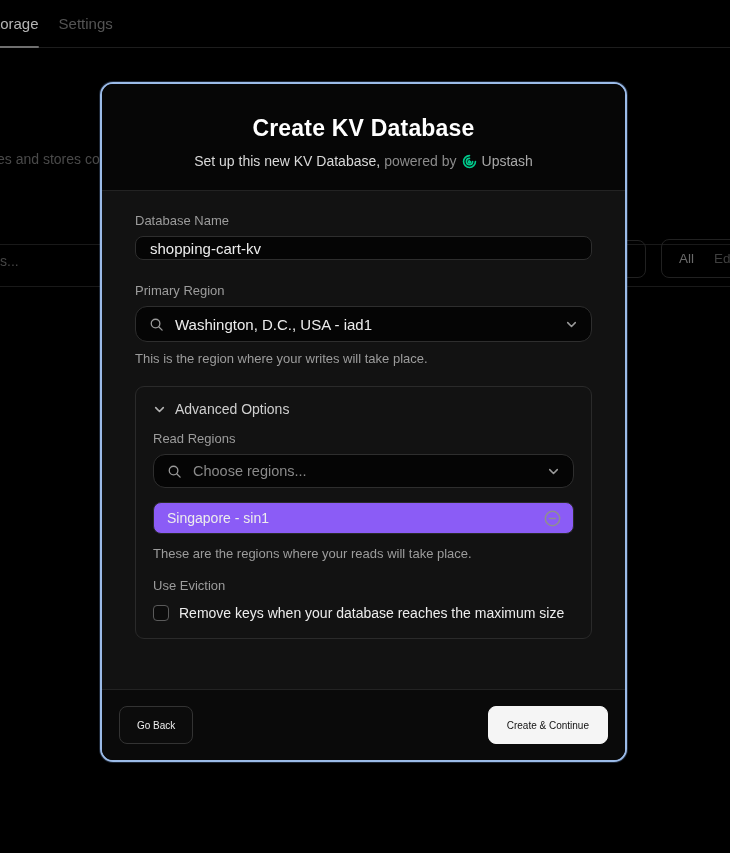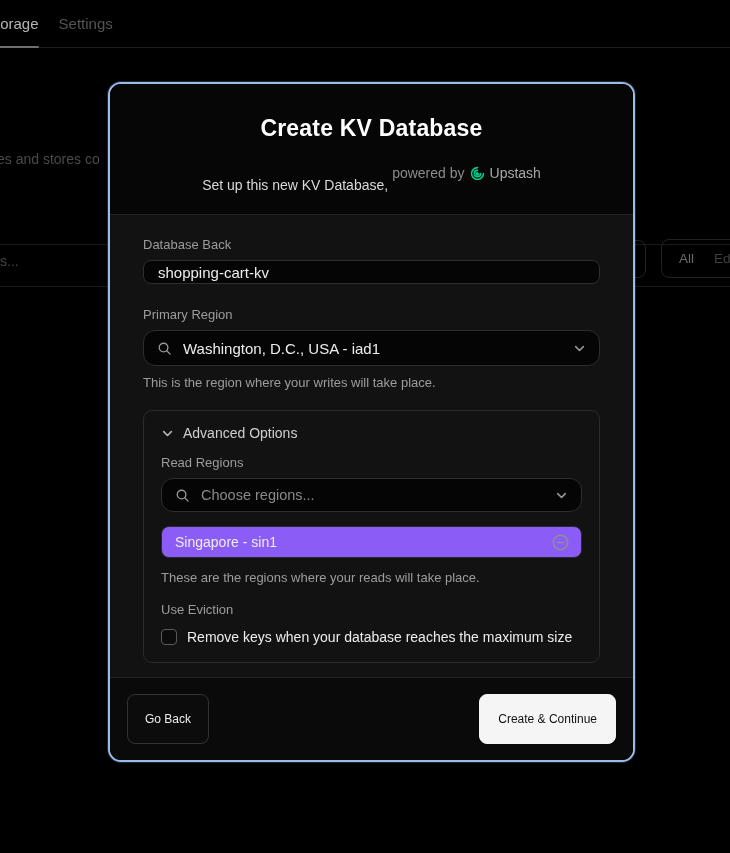--- a/index.html
+++ b/index.html
@@ -31,34 +31,34 @@
   .bg-filters {
     position:absolute; top:239px; left:661px; height:39px; width:140px;
     border:1px solid #212121; border-radius:8px; box-sizing:border-box;
     display:flex; align-items:center; gap:20px; padding:0 17px; white-space:nowrap;
   }
   .bg-filter-all { font-size:13.5px; color:#6a6a6a; }
   .bg-filter-edge { font-size:13.5px; color:#3f3f3f; }
 
   
   .modal {
-    position:absolute; left:108px; top:82px; width:527px; height:680px; box-sizing:border-box;
+    position:absolute; left:100px; top:82px; width:527px; height:680px; box-sizing:border-box;
     border:2px solid #9bbbe8; border-radius:13px; overflow:hidden;
     display:flex; flex-direction:column; background:#0a0a0a;
     box-shadow:0 0 0 1px rgba(120,160,220,.25);
   }
   .modal-header {
     background:#060606; text-align:center; padding:31px 20px 21px;
     border-bottom:1px solid #232323;
   }
   .modal-title { margin:0 0 11px; font-size:23px; font-weight:700; color:#ffffff; letter-spacing:.2px; }
   .modal-subtitle {
     margin:0; font-size:14px; display:flex; justify-content:center; align-items:center; gap:4px;
   }
-  .sub-bright { color:#d9d9d9;margin-top:24px; }
+  .sub-bright { color:#d9d9d9; }
   .sub-dim { color:#8b8b8b; }
   .sub-brand { color:#a8a8a8; }
   .upstash-icon { display:inline-flex; margin:0 1px; }
 
   .modal-body { flex:1; background:#121212; padding:23px 33px 0; }
 
   .field-label { display:block; font-size:13px; line-height:14px; color:#9c9c9c; margin:0 0 8px; }
 
   .text-input {
     display:block; width:100%; box-sizing:border-box; height:24px;
@@ -98,21 +98,21 @@
     width:16px; height:16px; box-sizing:border-box; flex:none;
     border:1.5px solid #5a5a5a; border-radius:4px; background:#0c0c0c; cursor:pointer;
   }
   .checkbox-label { font-size:14px; color:#ededed; }
 
   .modal-footer {
     background:#0a0a0a; border-top:1px solid #232323;
     padding:16px 17px; display:flex; justify-content:space-between; align-items:center;
   }
   .btn {
-    height:50px; border-radius:8px; font-size:12px; font-weight:500;
+    height:38px; border-radius:8px; font-size:10px; font-weight:500;
     font-family:"Liberation Sans", sans-serif; cursor:pointer;
   }
   .btn-secondary { background:#0c0c0c; border:1px solid #333333; color:#ededed; padding:0 17px; }
   .btn-primary { background:#f5f5f5; border:1px solid #f5f5f5; color:#121212; padding:0 18px; }
 </style>
 </head>
 <body>
 
 <div class="screen">
 
@@ -149,21 +149,21 @@
             <path d="M12 7 a5 5 0 1 0 5 5"></path>
             <path d="M12 11 a1.6 1.6 0 1 0 1.6 1.6"></path>
           </svg>
         </span>
         <span class="sub-brand">Upstash</span>
       </p>
     </div>
 
     <div class="modal-body">
 
-      <label class="field-label">Database Back</label>
+      <label class="field-label">Database Name</label>
       <input class="text-input" type="text" value="shopping-cart-kv" style="">
 
       <label class="field-label">Primary Region</label>
       <div class="select">
         <span style="display:flex">
           <svg width="15" height="15" viewBox="0 0 16 16">
               <circle cx="7" cy="7" r="4.6" fill="none" stroke="#9a9a9a" stroke-width="1.4"></circle>
               <line x1="10.6" y1="10.6" x2="14" y2="14" stroke="#9a9a9a" stroke-width="1.4" stroke-linecap="round"></line>
             </svg>
         </span>

